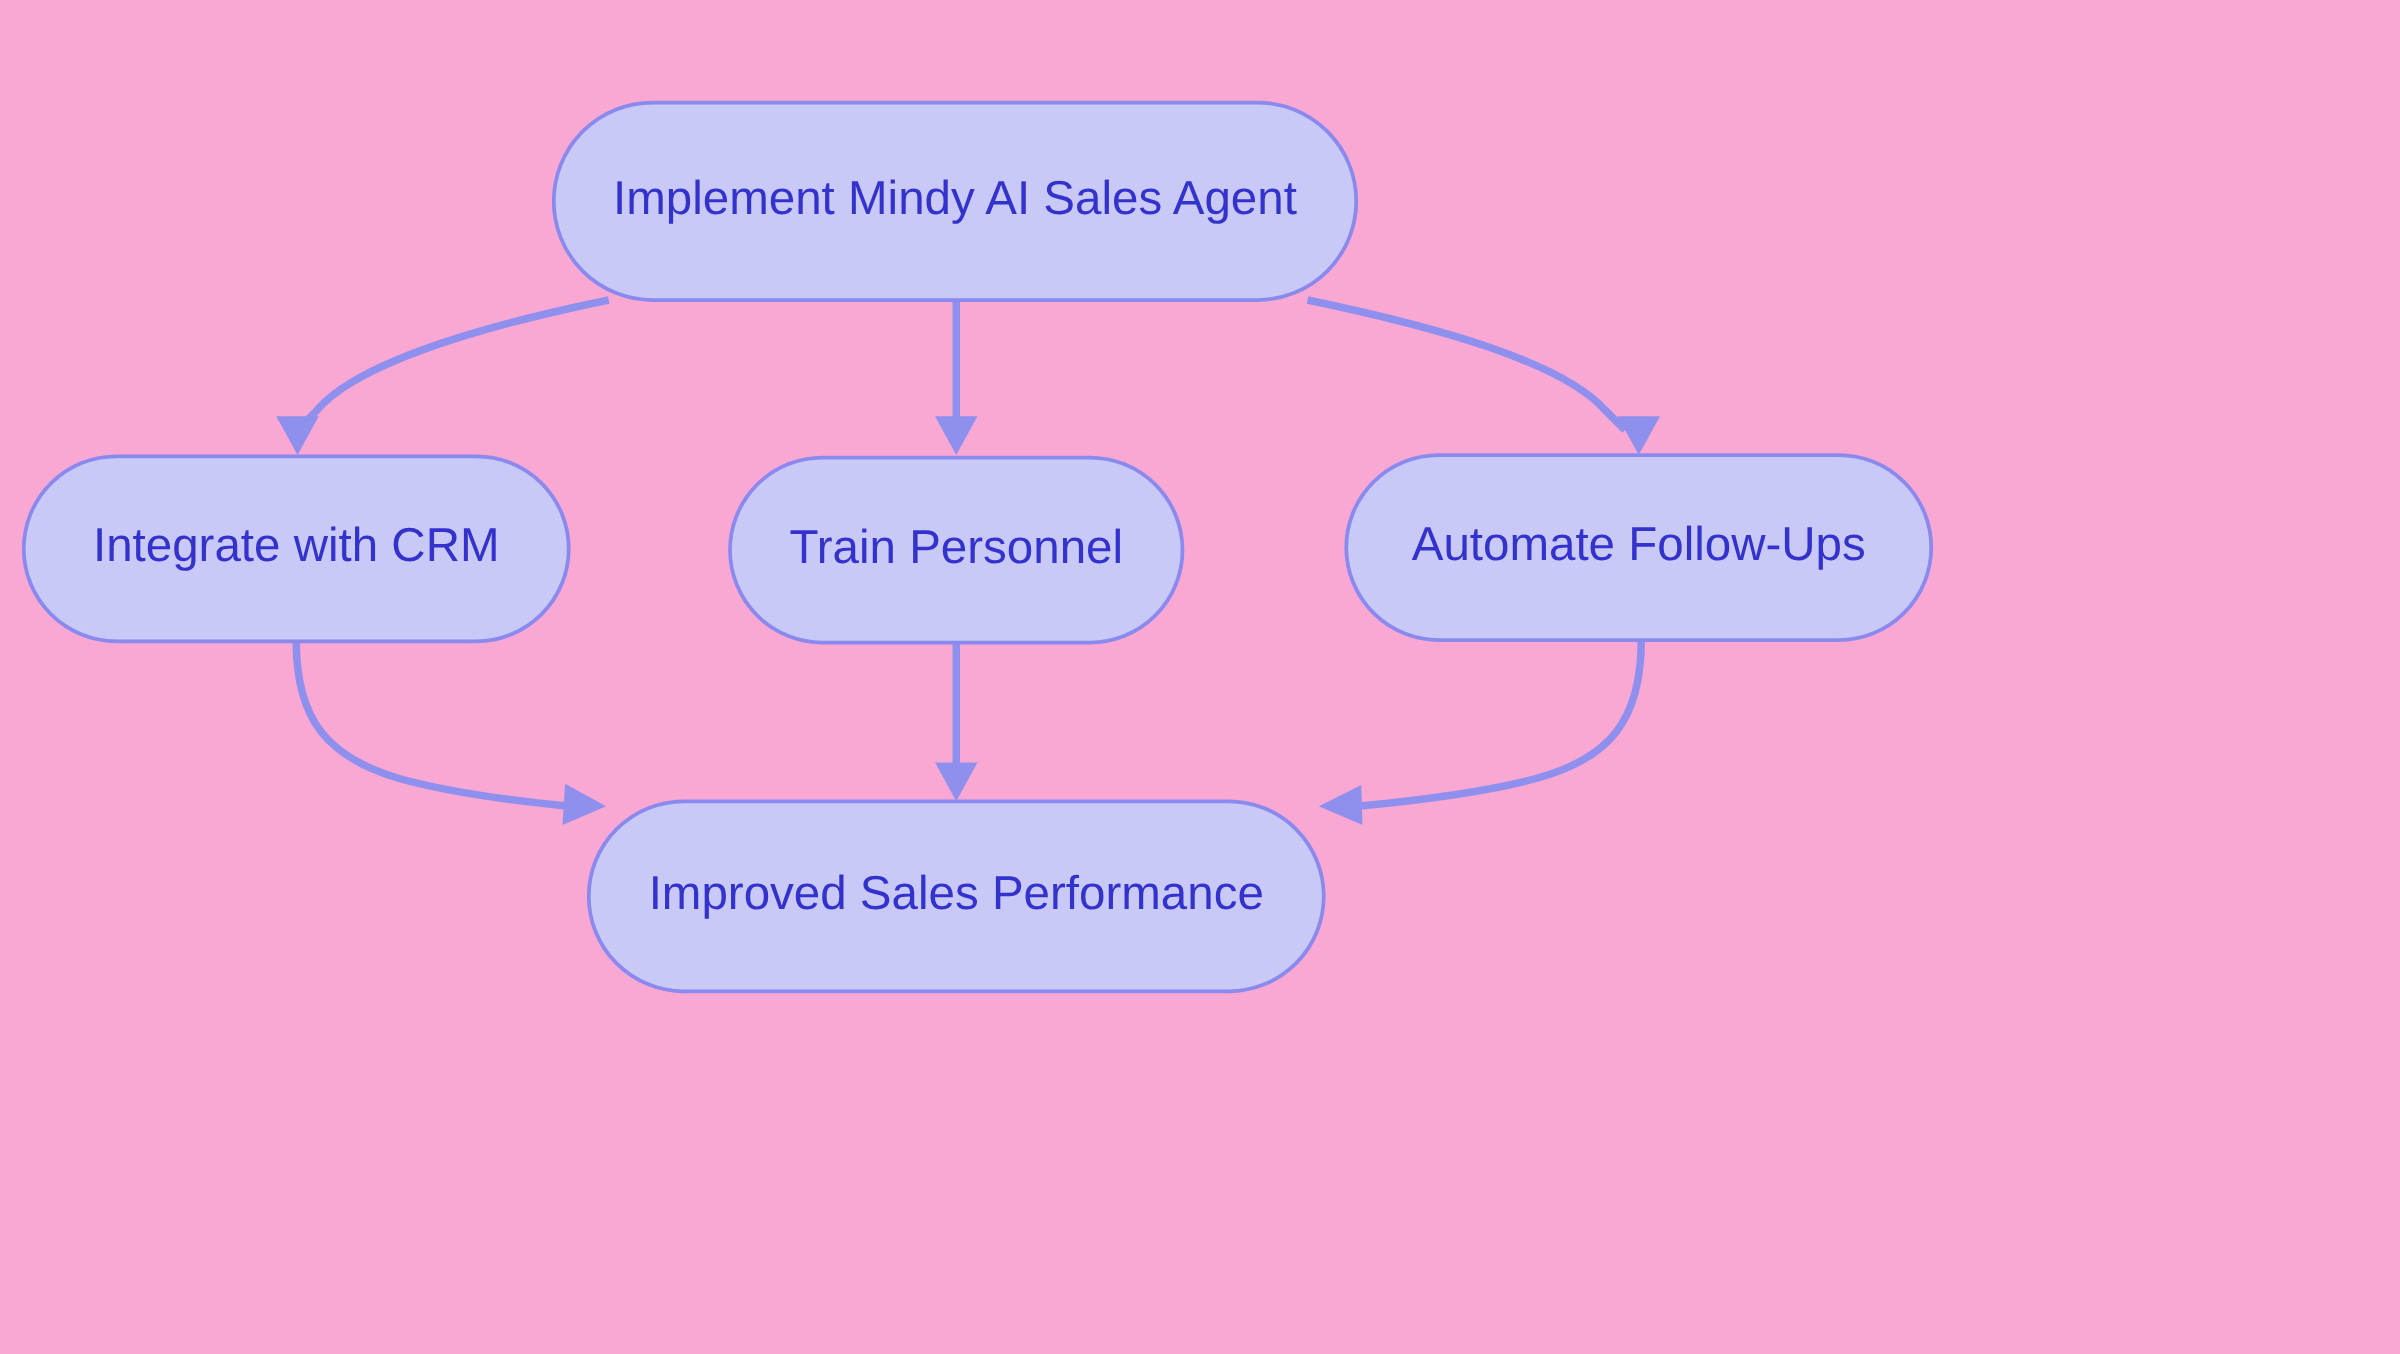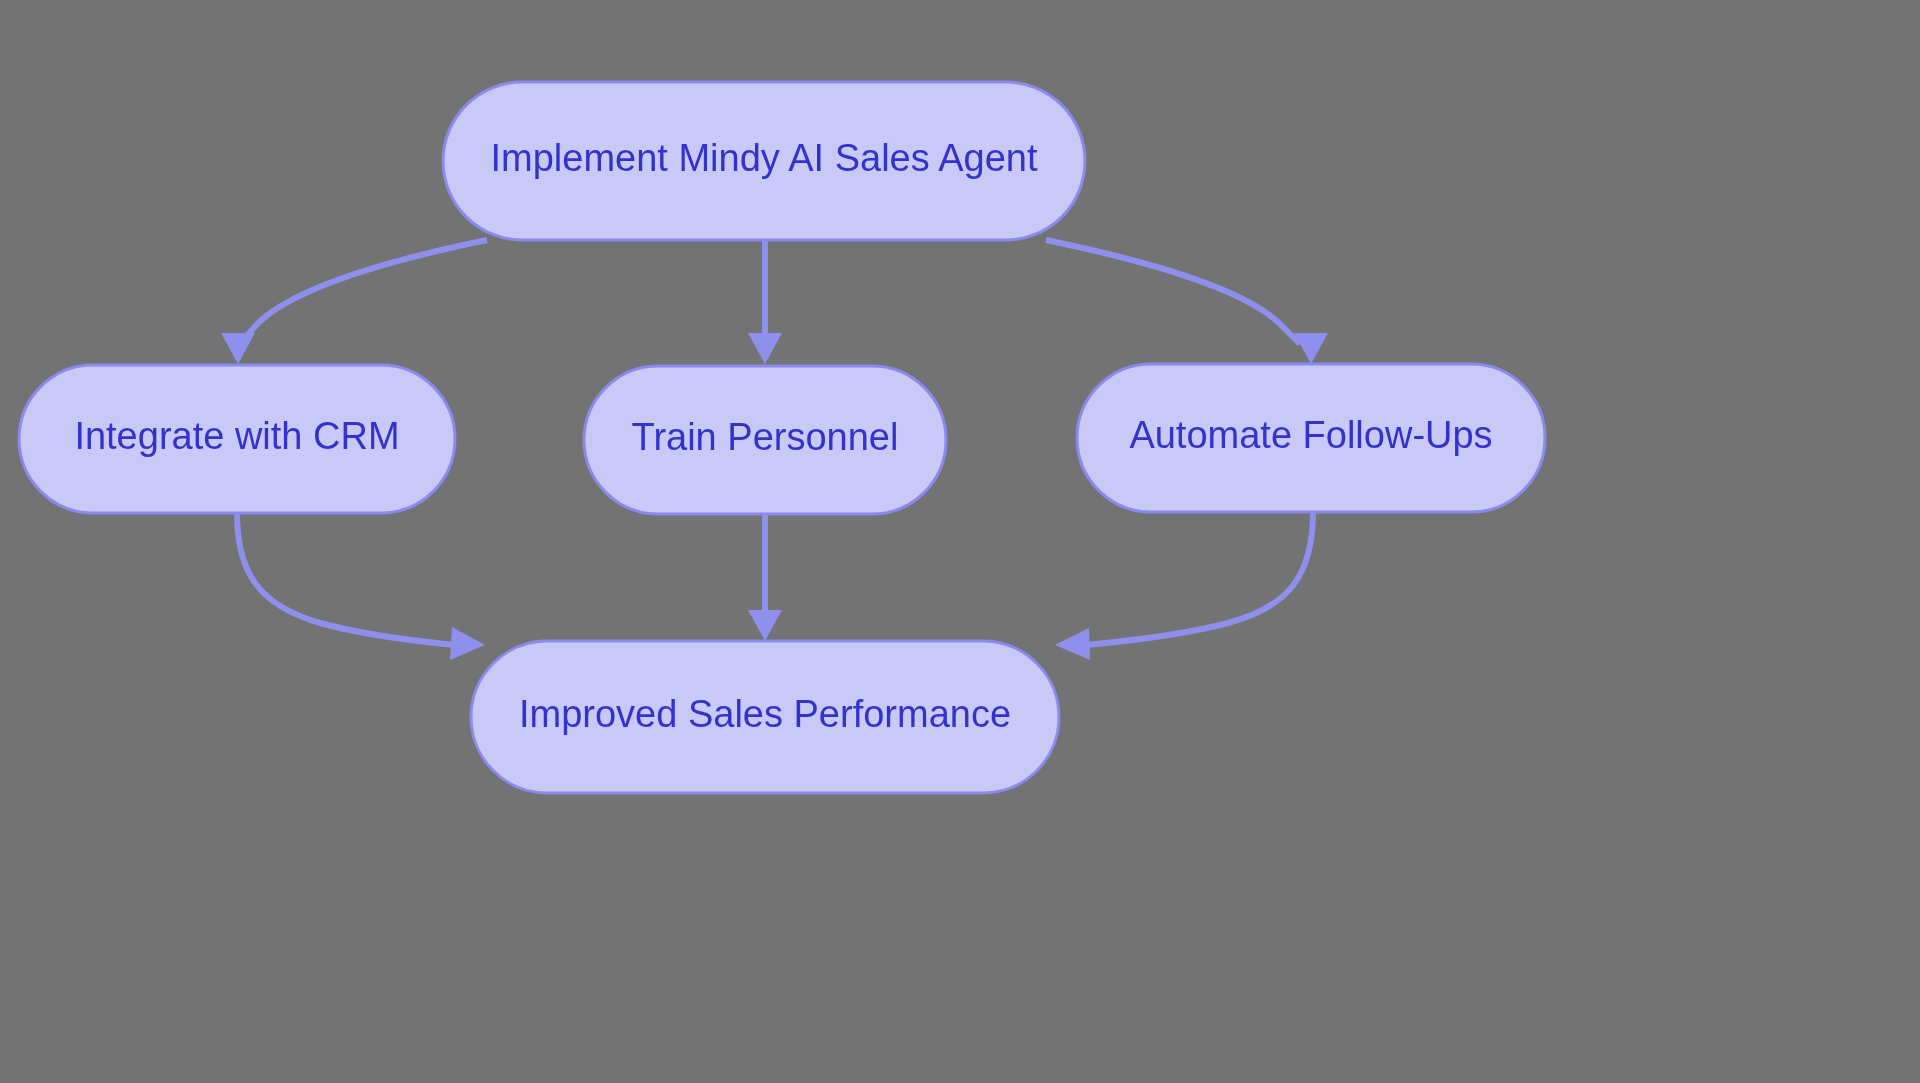--- a/index.html
+++ b/index.html
@@ -44,21 +44,21 @@
     font-weight: 400;
     text-anchor: middle;
     dominant-baseline: middle;
     pointer-events: none;
     white-space: pre;
   }
 </style>
 </head>
 <body>
 
-<div id="diagram-root" style="background: #737373;">
+<div id="diagram-root" style="background: #f9a8d4;">
 
   <svg id="flow-svg" viewBox="0 0 1920 1083">
 
     <g>
 
       <g>
         <path class="edge-path" d="M 487,240 C 380,262 282,292 252,330 L 238,344" stroke="#8f90ee"></path>
         <polygon class="arrow-head" points="221,333 255,333 238,364" fill="#8f90ee"></polygon>
       </g>
 

